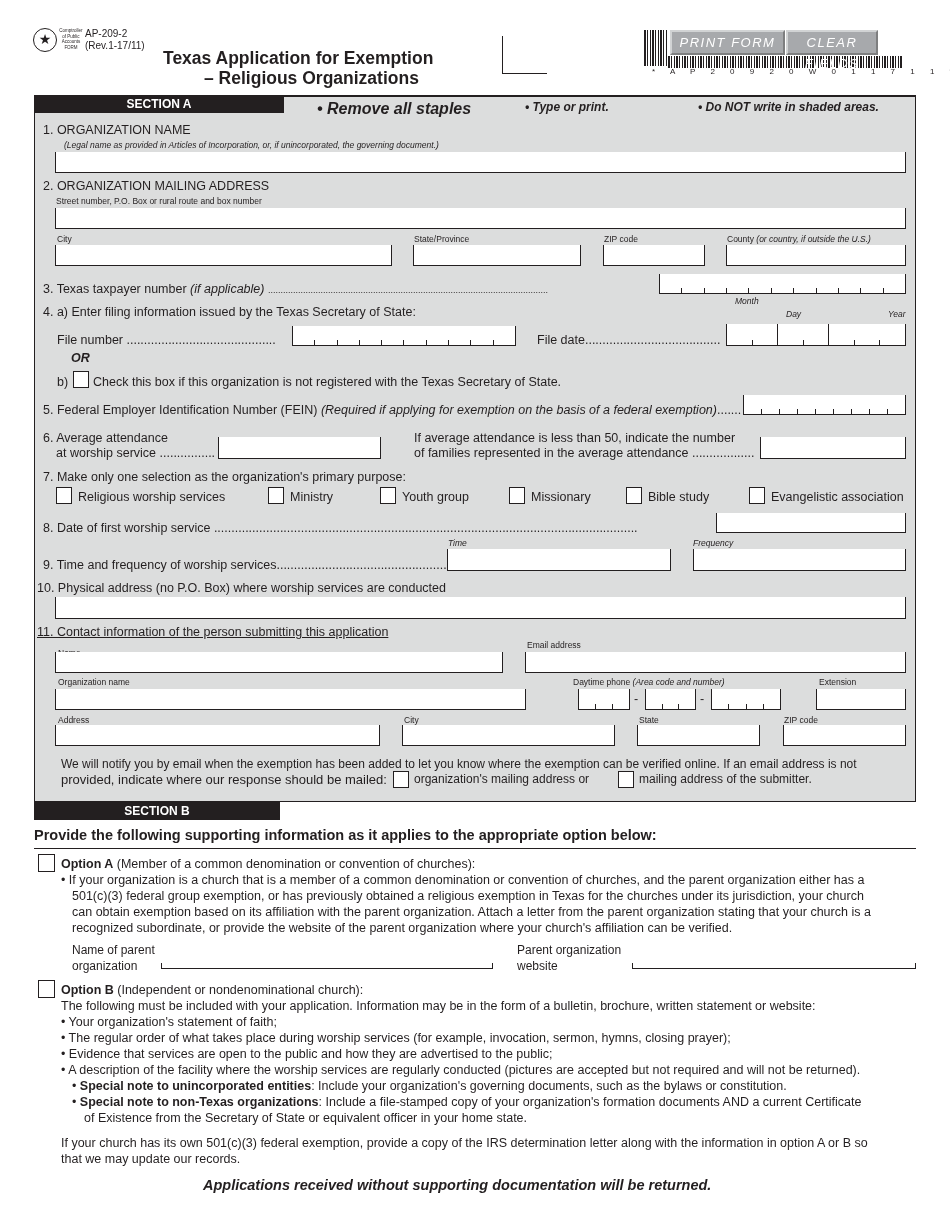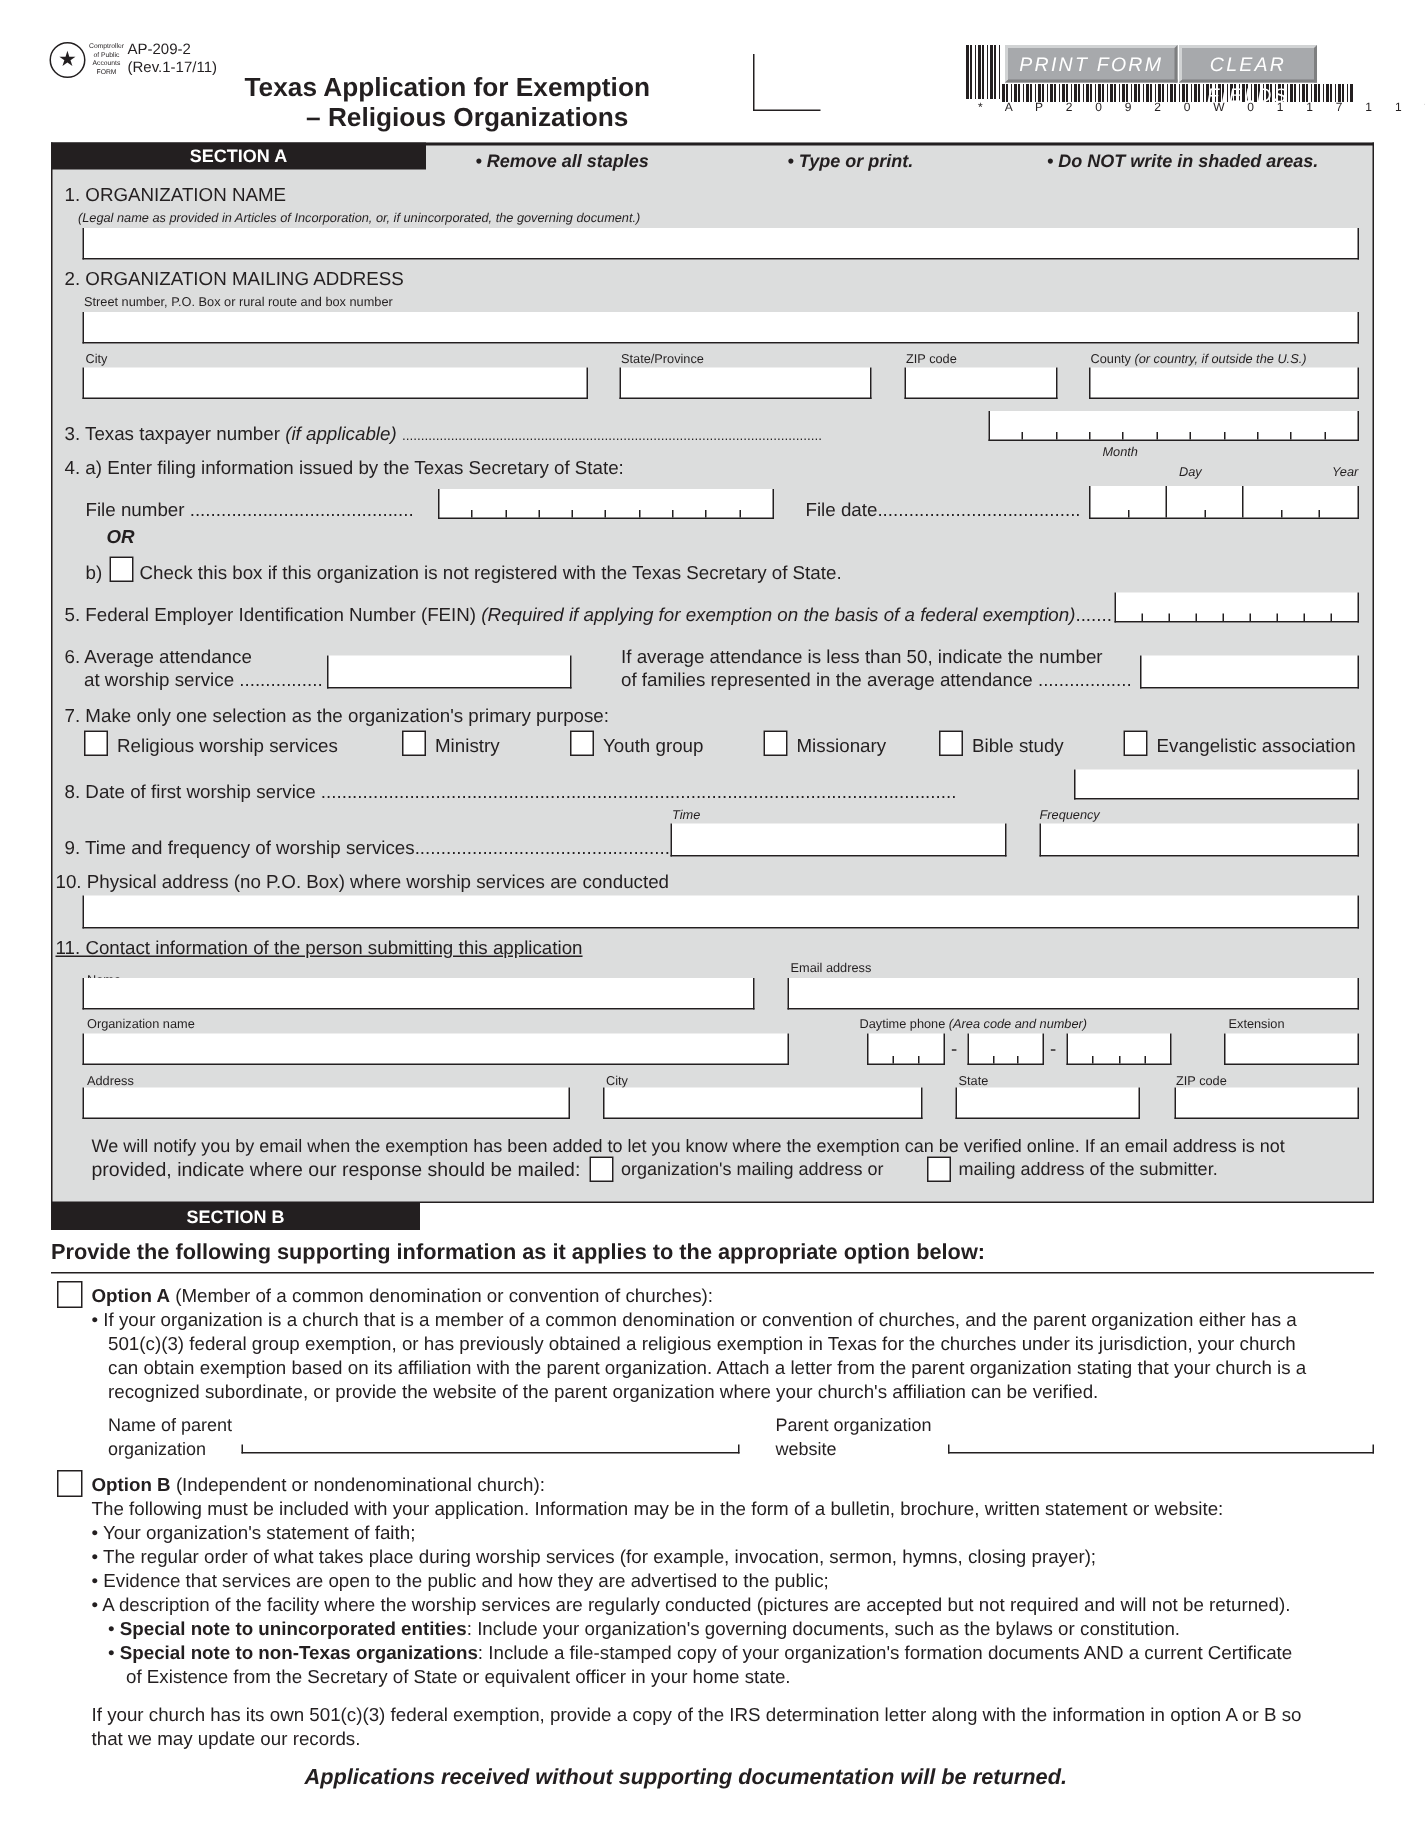--- a/index.html
+++ b/index.html
@@ -42,26 +42,26 @@
   <div class="barcode" style="left:668px;top:56px;width:234px;height:12px;"></div>
   <div class="btn" style="left:670px;width:115px;">PRINT FORM</div>
   <div class="btn" style="left:786px;width:92px;">CLEAR FIELDS</div>
   <div class="t" style="left:652px;top:67px;font-size:8px;letter-spacing:6.5px;">* A P 2 0 9 2 0 W 0 1 1 7 1 1 *</div>
 </div>
 
 <div class="hdrbar" style="left:34px;top:95px;width:250px;height:18px;line-height:18px;z-index:2;">SECTION A</div>
 <div class="abs" style="left:34px;top:95px;width:882px;height:2px;background:#231f20;z-index:2;"></div>
 <div id="sectionA">
 </div>
-<div class="t b it" style="left:317px;top:100px;font-size:12px;">• Remove all staples</div>
+<div class="t b it" style="left:317px;top:100px;font-size:16px;">• Remove all staples</div>
 <div class="t b it" style="left:525px;top:100px;font-size:12px;">• Type or print.</div>
 <div class="t b it" style="left:698px;top:100px;font-size:12px;">• Do NOT write in shaded areas.</div>
 
 <div class="t" style="left:43px;top:123px;">1. ORGANIZATION NAME</div>
-<div class="t sm it" style="left:52px;top:140px;">(Legal name as provided in Articles of Incorporation, or, if unincorporated, the governing document.)</div>
+<div class="t sm it" style="left:64px;top:140px;">(Legal name as provided in Articles of Incorporation, or, if unincorporated, the governing document.)</div>
 <div class="field" style="left:55px;top:152px;width:851px;height:21px;"></div>
 
 <div class="t" style="left:43px;top:179px;">2. ORGANIZATION MAILING ADDRESS</div>
 <div class="t sm" style="left:56px;top:196px;">Street number, P.O. Box or rural route and box number</div>
 <div class="field" style="left:55px;top:208px;width:851px;height:21px;"></div>
 <div class="t sm" style="left:57px;top:234px;">City</div>
 <div class="field" style="left:55px;top:245px;width:337px;height:21px;"></div>
 <div class="t sm" style="left:414px;top:234px;">State/Province</div>
 <div class="field" style="left:413px;top:245px;width:168px;height:21px;"></div>
 <div class="t sm" style="left:604px;top:234px;">ZIP code</div>

